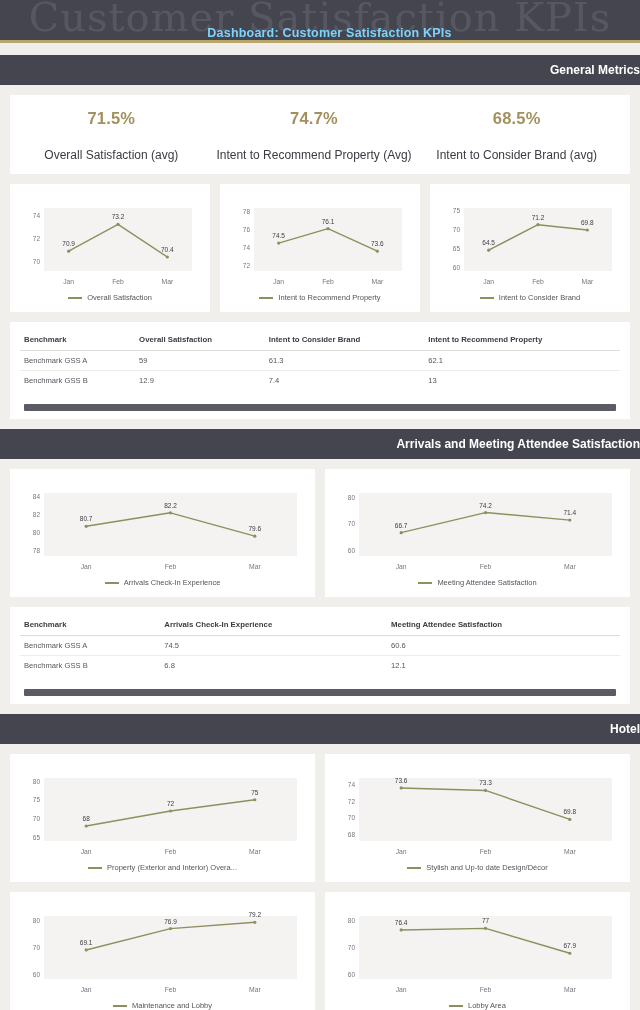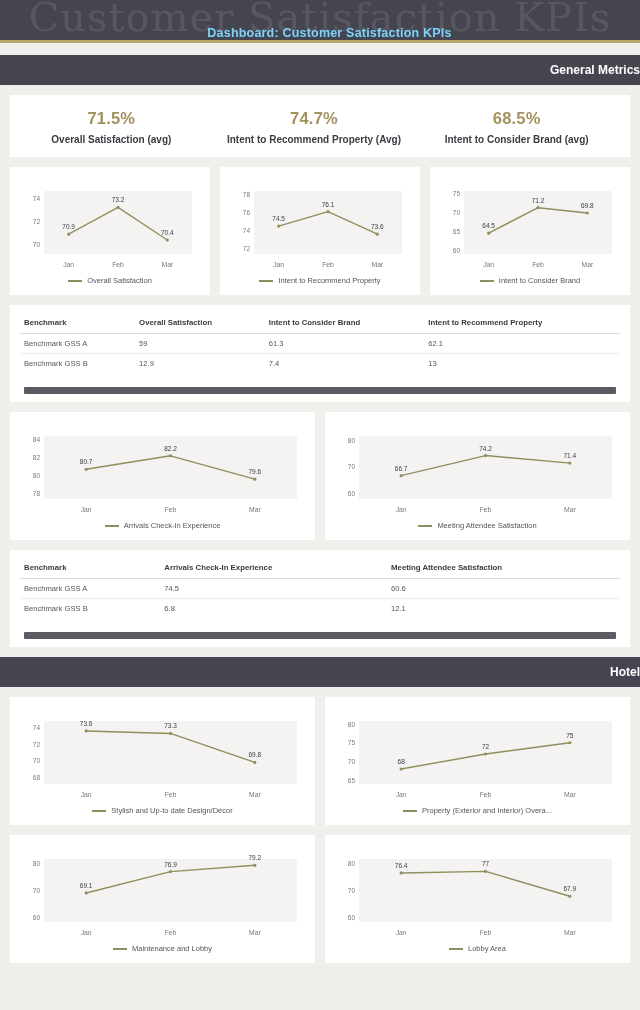--- a/index.html
+++ b/index.html
@@ -50,21 +50,21 @@
 
   
   .kpi-card{
     background:#fff;
     display:flex;
     padding:14px 12px 12px 0;
     margin-top:10px;
   }
   .kpi{flex:1;text-align:center;}
   .kpi .val{color:#a2915c;font-size:16.5px;font-weight:bold;letter-spacing:.2px;}
-  .kpi .lbl{font-size:10px;color:#3b3b42;margin-top:6px;font-weight:bold;}
+  .kpi .lbl{font-size:12px;color:#3b3b42;margin-top:20px;}
 
   
   .row{display:flex;gap:10px;margin-top:10px;}
   .card{background:#fff;flex:1;padding:10px 8px 6px 8px;box-sizing:border-box;}
   .chart-wrap{position:relative;}
   svg{display:block;}
   .legend{
     display:flex;align-items:center;justify-content:center;
     gap:5px;margin-top:4px;padding-bottom:4px;
   }
@@ -220,20 +220,23 @@
             </tr>
           </tbody>
         </table>
       <div class="tbl-pad"></div>
       <div class="hscroll"></div>
       <div class="tbl-pad"></div>
     </div>
 
   </div>
 
+  <div class="band">
+    <span>Arrivals and Meeting Attendee Satisfaction</span>
+  </div>
 
   <div class="section">
     <div class="row">
       <div class="card">
         <div class="chart-wrap">
             <svg width="289" height="95" viewBox="0 0 289 95">
               <rect x="26" y="14" width="253" height="63" fill="#f4f3f1"></rect>
               <text x="22" y="74.20000000000005" text-anchor="end" font-size="6.5" fill="#77777f" font-family="Liberation Sans, sans-serif">78</text>
               <text x="22" y="56.20000000000005" text-anchor="end" font-size="6.5" fill="#77777f" font-family="Liberation Sans, sans-serif">80</text>
               <text x="22" y="38.20000000000005" text-anchor="end" font-size="6.5" fill="#77777f" font-family="Liberation Sans, sans-serif">82</text>
@@ -312,20 +315,45 @@
   <div class="band">
     <span>Hotel</span>
   </div>
 
   <div class="section">
     <div class="row">
       <div class="card">
         <div class="chart-wrap">
             <svg width="289" height="95" viewBox="0 0 289 95">
               <rect x="26" y="14" width="253" height="63" fill="#f4f3f1"></rect>
+              <text x="22" y="75.85" text-anchor="end" font-size="6.5" fill="#77777f" font-family="Liberation Sans, sans-serif">65</text>
+              <text x="22" y="57.1" text-anchor="end" font-size="6.5" fill="#77777f" font-family="Liberation Sans, sans-serif">70</text>
+              <text x="22" y="38.349999999999994" text-anchor="end" font-size="6.5" fill="#77777f" font-family="Liberation Sans, sans-serif">75</text>
+              <text x="22" y="19.599999999999987" text-anchor="end" font-size="6.5" fill="#77777f" font-family="Liberation Sans, sans-serif">80</text>
+              <path d="M68.16666666666666 62 L152.5 46.99999999999999 L236.83333333333334 35.74999999999999 " fill="none" stroke="#8f8f5e" stroke-width="1.4" stroke-linejoin="round"></path>
+              <circle cx="68.16666666666666" cy="62" r="1.6" fill="#8f8f5e"></circle>
+              <text x="68.16666666666666" y="57" text-anchor="middle" font-size="6.5" fill="#3b3b42" font-family="Liberation Sans, sans-serif">68</text>
+              <circle cx="152.5" cy="46.99999999999999" r="1.6" fill="#8f8f5e"></circle>
+              <text x="152.5" y="41.99999999999999" text-anchor="middle" font-size="6.5" fill="#3b3b42" font-family="Liberation Sans, sans-serif">72</text>
+              <circle cx="236.83333333333334" cy="35.74999999999999" r="1.6" fill="#8f8f5e"></circle>
+              <text x="236.83333333333334" y="30.749999999999993" text-anchor="middle" font-size="6.5" fill="#3b3b42" font-family="Liberation Sans, sans-serif">75</text>
+              <text x="68.16666666666666" y="90" text-anchor="middle" font-size="6.8" fill="#77777f" font-family="Liberation Sans, sans-serif">Jan</text>
+              <text x="152.5" y="90" text-anchor="middle" font-size="6.8" fill="#77777f" font-family="Liberation Sans, sans-serif">Feb</text>
+              <text x="236.83333333333334" y="90" text-anchor="middle" font-size="6.8" fill="#77777f" font-family="Liberation Sans, sans-serif">Mar</text>
+            </svg>
+          </div>
+        <div class="legend">
+          <span class="line"></span>
+          <span class="lt">Property (Exterior and Interior) Overa...</span>
+        </div>
+      </div>
+      <div class="card">
+        <div class="chart-wrap">
+            <svg width="289" height="95" viewBox="0 0 289 95">
+              <rect x="26" y="14" width="253" height="63" fill="#f4f3f1"></rect>
               <text x="22" y="72.9684210526316" text-anchor="end" font-size="6.5" fill="#77777f" font-family="Liberation Sans, sans-serif">68</text>
               <text x="22" y="56.389473684210536" text-anchor="end" font-size="6.5" fill="#77777f" font-family="Liberation Sans, sans-serif">70</text>
               <text x="22" y="39.81052631578947" text-anchor="end" font-size="6.5" fill="#77777f" font-family="Liberation Sans, sans-serif">72</text>
               <text x="22" y="23.231578947368398" text-anchor="end" font-size="6.5" fill="#77777f" font-family="Liberation Sans, sans-serif">74</text>
               <path d="M68.16666666666666 23.947368421052666 L152.5 26.434210526315802 L236.83333333333334 55.44736842105266 " fill="none" stroke="#8f8f5e" stroke-width="1.4" stroke-linejoin="round"></path>
               <circle cx="68.16666666666666" cy="23.947368421052666" r="1.6" fill="#8f8f5e"></circle>
               <text x="68.16666666666666" y="18.947368421052666" text-anchor="middle" font-size="6.5" fill="#3b3b42" font-family="Liberation Sans, sans-serif">73.6</text>
               <circle cx="152.5" cy="26.434210526315802" r="1.6" fill="#8f8f5e"></circle>
               <text x="152.5" y="21.434210526315802" text-anchor="middle" font-size="6.5" fill="#3b3b42" font-family="Liberation Sans, sans-serif">73.3</text>
               <circle cx="236.83333333333334" cy="55.44736842105266" r="1.6" fill="#8f8f5e"></circle>
@@ -333,45 +361,20 @@
               <text x="68.16666666666666" y="90" text-anchor="middle" font-size="6.8" fill="#77777f" font-family="Liberation Sans, sans-serif">Jan</text>
               <text x="152.5" y="90" text-anchor="middle" font-size="6.8" fill="#77777f" font-family="Liberation Sans, sans-serif">Feb</text>
               <text x="236.83333333333334" y="90" text-anchor="middle" font-size="6.8" fill="#77777f" font-family="Liberation Sans, sans-serif">Mar</text>
             </svg>
           </div>
         <div class="legend">
           <span class="line"></span>
           <span class="lt">Stylish and Up-to date Design/Décor</span>
         </div>
       </div>
-      <div class="card">
-        <div class="chart-wrap">
-            <svg width="289" height="95" viewBox="0 0 289 95">
-              <rect x="26" y="14" width="253" height="63" fill="#f4f3f1"></rect>
-              <text x="22" y="75.85" text-anchor="end" font-size="6.5" fill="#77777f" font-family="Liberation Sans, sans-serif">65</text>
-              <text x="22" y="57.1" text-anchor="end" font-size="6.5" fill="#77777f" font-family="Liberation Sans, sans-serif">70</text>
-              <text x="22" y="38.349999999999994" text-anchor="end" font-size="6.5" fill="#77777f" font-family="Liberation Sans, sans-serif">75</text>
-              <text x="22" y="19.599999999999987" text-anchor="end" font-size="6.5" fill="#77777f" font-family="Liberation Sans, sans-serif">80</text>
-              <path d="M68.16666666666666 62 L152.5 46.99999999999999 L236.83333333333334 35.74999999999999 " fill="none" stroke="#8f8f5e" stroke-width="1.4" stroke-linejoin="round"></path>
-              <circle cx="68.16666666666666" cy="62" r="1.6" fill="#8f8f5e"></circle>
-              <text x="68.16666666666666" y="57" text-anchor="middle" font-size="6.5" fill="#3b3b42" font-family="Liberation Sans, sans-serif">68</text>
-              <circle cx="152.5" cy="46.99999999999999" r="1.6" fill="#8f8f5e"></circle>
-              <text x="152.5" y="41.99999999999999" text-anchor="middle" font-size="6.5" fill="#3b3b42" font-family="Liberation Sans, sans-serif">72</text>
-              <circle cx="236.83333333333334" cy="35.74999999999999" r="1.6" fill="#8f8f5e"></circle>
-              <text x="236.83333333333334" y="30.749999999999993" text-anchor="middle" font-size="6.5" fill="#3b3b42" font-family="Liberation Sans, sans-serif">75</text>
-              <text x="68.16666666666666" y="90" text-anchor="middle" font-size="6.8" fill="#77777f" font-family="Liberation Sans, sans-serif">Jan</text>
-              <text x="152.5" y="90" text-anchor="middle" font-size="6.8" fill="#77777f" font-family="Liberation Sans, sans-serif">Feb</text>
-              <text x="236.83333333333334" y="90" text-anchor="middle" font-size="6.8" fill="#77777f" font-family="Liberation Sans, sans-serif">Mar</text>
-            </svg>
-          </div>
-        <div class="legend">
-          <span class="line"></span>
-          <span class="lt">Property (Exterior and Interior) Overa...</span>
-        </div>
-      </div>
     </div>
 
     <div class="row">
       <div class="card">
         <div class="chart-wrap">
             <svg width="289" height="95" viewBox="0 0 289 95">
               <rect x="26" y="14" width="253" height="63" fill="#f4f3f1"></rect>
               <text x="22" y="75.49130434782609" text-anchor="end" font-size="6.5" fill="#77777f" font-family="Liberation Sans, sans-serif">60</text>
               <text x="22" y="48.1" text-anchor="end" font-size="6.5" fill="#77777f" font-family="Liberation Sans, sans-serif">70</text>
               <text x="22" y="20.70869565217391" text-anchor="end" font-size="6.5" fill="#77777f" font-family="Liberation Sans, sans-serif">80</text>

